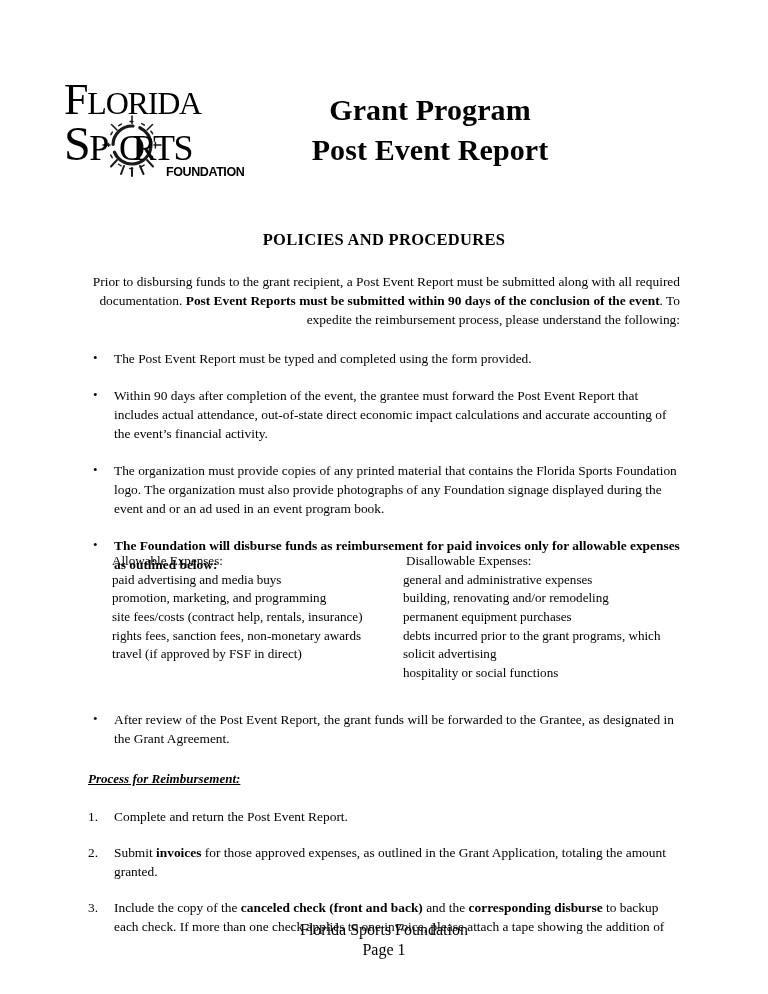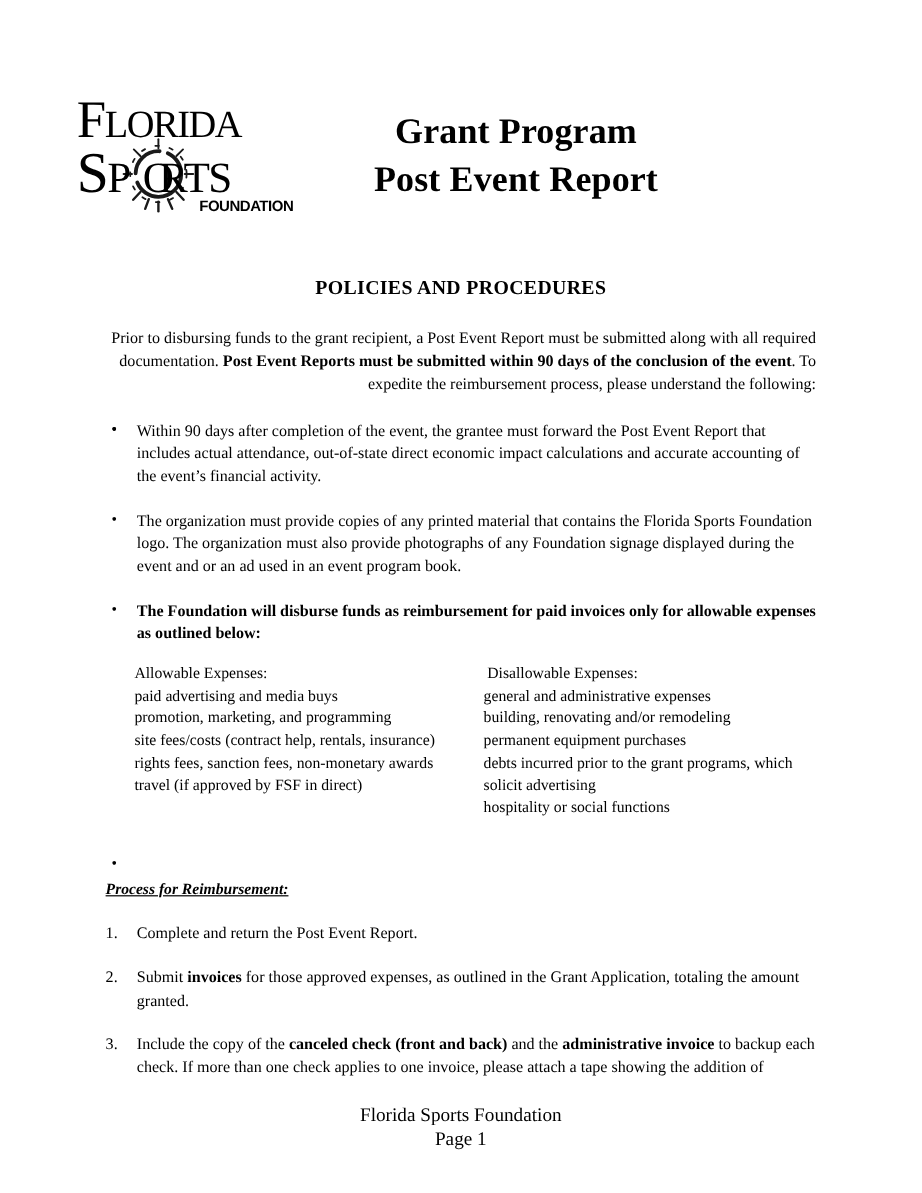--- a/index.html
+++ b/index.html
@@ -221,20 +221,21 @@
 
   <div class="section-heading">POLICIES AND PROCEDURES</div>
 
   <div class="body-area">
 
     <p class="intro"><span>Prior to disbursing funds to the grant recipient, a Post Event Report must be submitted along with all required documentation.  </span><b>Post Event Reports must be submitted within 90 days of the conclusion of the event</b><span>. To expedite the reimbursement process, please understand the following:</span></p>
 
     <ul class="bullets">
       <li>
         <span class="bullet-mark">•</span>
+        <span class="item-text">The Post Event Report must be typed and completed using the form provided.</span>
       </li>
       <li>
         <span class="bullet-mark">•</span>
         <span class="item-text">Within 90 days after completion of the event, the grantee must forward the Post Event Report that includes actual attendance, out-of-state direct economic impact calculations and accurate accounting of the event’s financial activity.</span>
       </li>
       <li>
         <span class="bullet-mark">•</span>
         <span class="item-text">The organization must provide copies of any printed material that contains the Florida Sports Foundation logo. The organization must also provide photographs of any Foundation signage displayed during the event and or an ad used in an event program book.</span>
       </li>
       <li class="strong-item">
@@ -267,37 +268,38 @@
         <li>hospitality or social functions</li>
       </ul>
     </div>
   </div>
 
   <div class="post-columns">
 
     <ul class="bullets">
       <li>
         <span class="bullet-mark">•</span>
+        <span class="item-text">After review of the Post Event Report, the grant funds will be forwarded to the Grantee, as designated in the Grant Agreement.</span>
       </li>
     </ul>
 
     <div><span class="process-heading">Process for Reimbursement:</span></div>
 
     <ol class="steps">
       <li>
         <span class="num-mark">1.</span>
         <span class="item-text"><span>Complete and return the Post Event Report.</span></span>
       </li>
       <li>
         <span class="num-mark">2.</span>
         <span class="item-text"><span>Submit </span><b>invoices</b><span> for those approved expenses, as outlined in the Grant Application, totaling the amount granted.</span></span>
       </li>
       <li>
         <span class="num-mark">3.</span>
-        <span class="item-text"><span>Include the copy of the </span><b>canceled check (front and back)</b><span> and the </span><b>administrative invoice</b><span> to backup each check. If more than one check applies to one invoice, please attach a tape showing the addition of</span></span>
+        <span class="item-text"><span>Include the copy of the </span><b>canceled check (front and back)</b><span> and the </span><b>corresponding disburse</b><span> to backup each check. If more than one check applies to one invoice, please attach a tape showing the addition of</span></span>
       </li>
     </ol>
   </div>
 
   <div class="footer">
     <span class="fline">Florida Sports Foundation</span>
     <span class="fline">Page 1</span>
   </div>
 
 </div>

